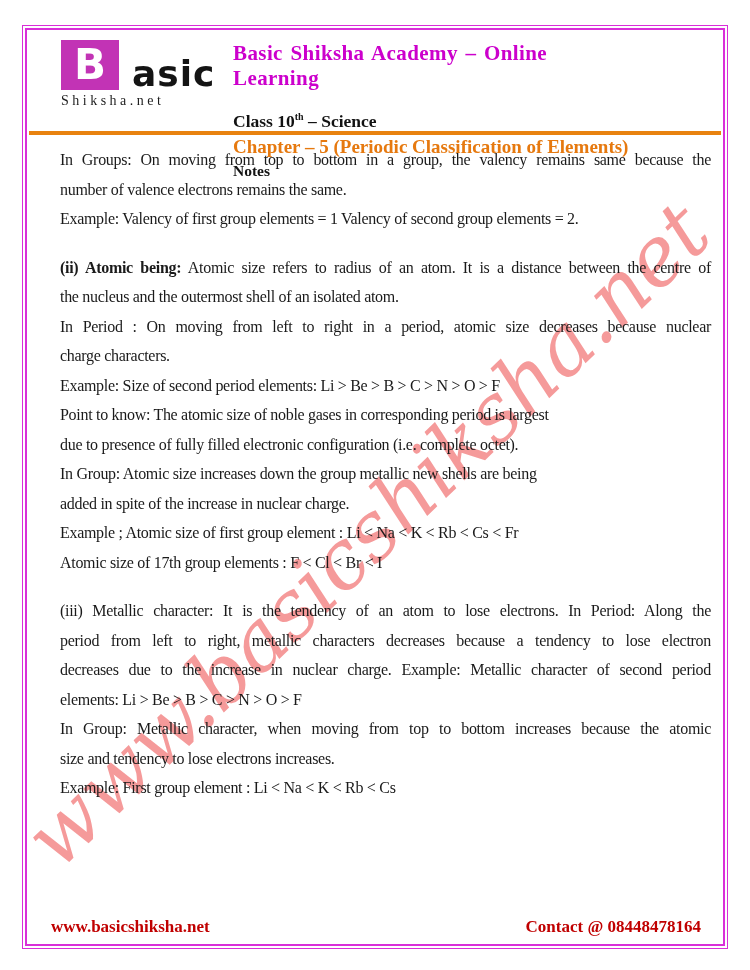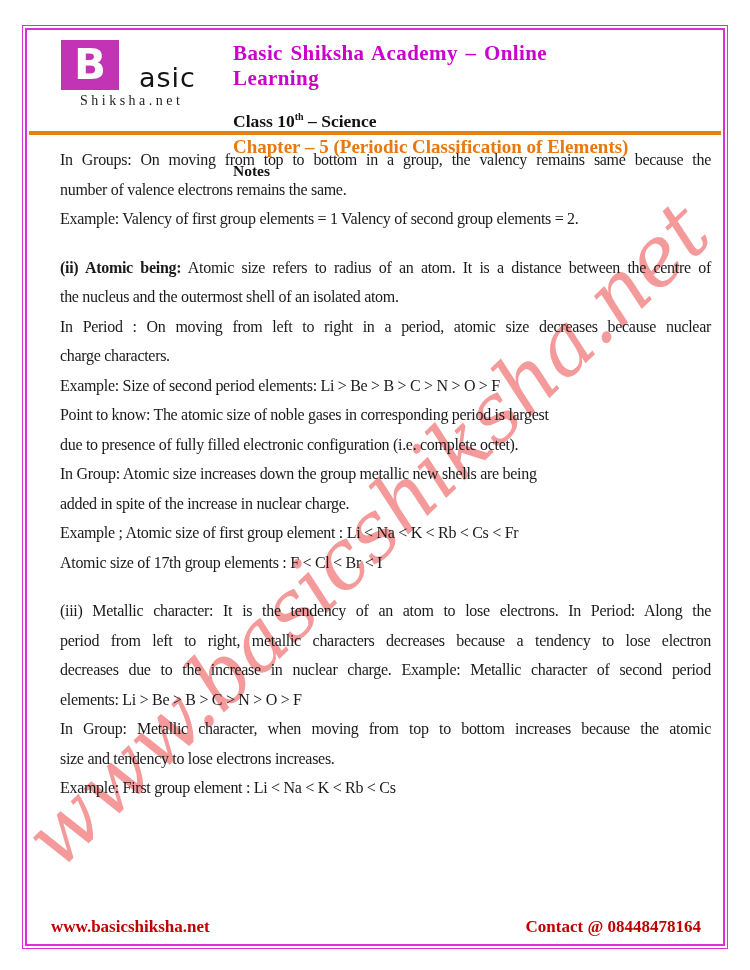--- a/index.html
+++ b/index.html
@@ -42,34 +42,33 @@
     width: 58px; height: 50px;
     background: #c233b5;
     color: #ffffff;
     font-family: "DejaVu Sans", sans-serif;
     font-weight: bold;
     font-size: 42px;
     line-height: 1;
   }
   .logo-rest {
     font-family: "DejaVu Sans", sans-serif;
-    font-weight: normal;
-    font-size: 27px;
+    font-weight: bold;
+    font-size: 36px;
     color: #141414;
     line-height: 0.9;
     letter-spacing: 1px;
-    margin-left: 20px;
+    margin-left: 13px;
   }
   .logo-sub {
     margin-top: 3px;
     font-family: "Liberation Serif", serif;
     font-size: 14px;
     letter-spacing: 3.5px;
     color: #1c1c1c;
-    margin-left: 19px;
   }
   .titles { flex: 1; text-align: left; padding-right: 58px; }
   .t1 {
     font-size: 21px; font-weight: bold; color: #cc00cc;
     letter-spacing: 0.4px; margin-top: 1px;
     word-spacing: 2px;
   }
   .t2 { font-size: 17.5px; font-weight: bold; color: #121212; margin-top: 20px; }
   .t2 sup { font-size: 10px; }
   .t3 { font-size: 19px; font-weight: bold; color: #e6790f; margin-top: 4px; }

